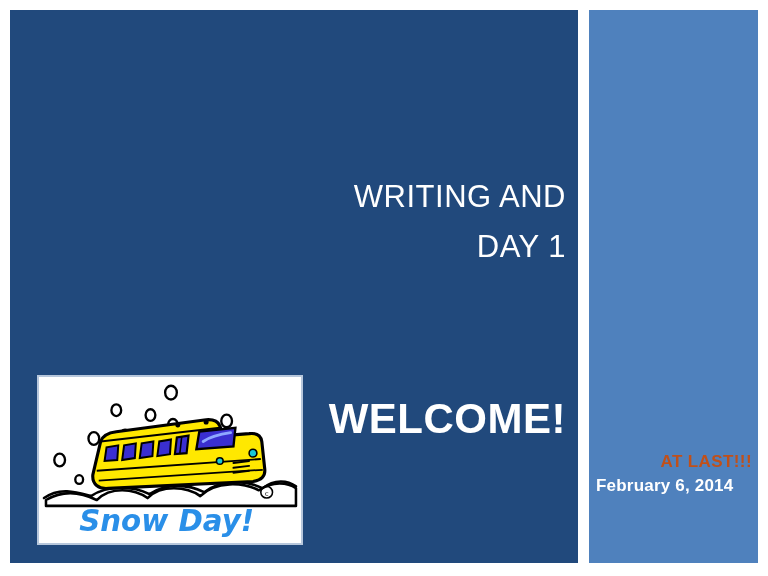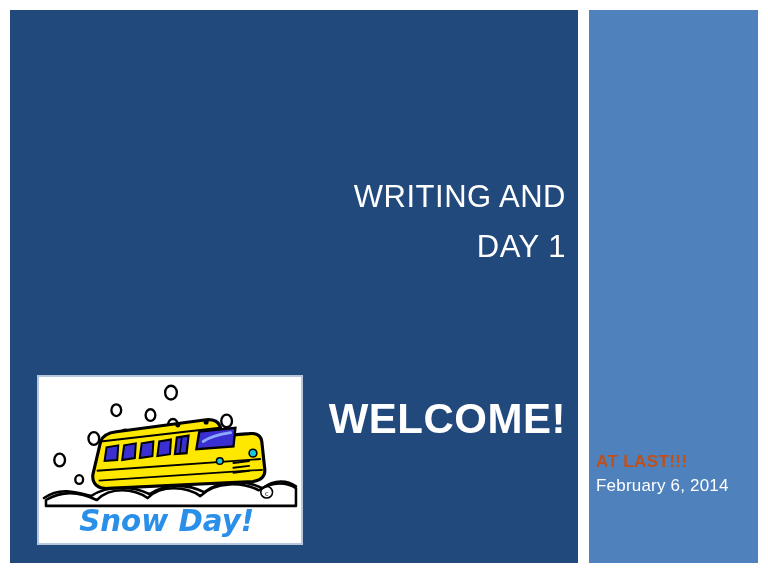--- a/index.html
+++ b/index.html
@@ -105,27 +105,28 @@
     right: 6px;
     top: 441px;
   }
   #subtitle-emph {
     display: block;
     color: #c0501a;
     font-size: 17px;
     line-height: 22px;
     font-weight: bold;
     letter-spacing: 0.4px;
+    text-align: right;
   }
   #date-text {
     display: block;
     color: #ffffff;
     font-size: 17px;
     line-height: 22px;
-    font-weight: normal;
+    font-weight: bold;
     letter-spacing: 0.2px;
     margin-top: 2px;
   }
 </style>
 </head>
 <body>
 
 <div id="slide">
 
   <div id="main-panel">

